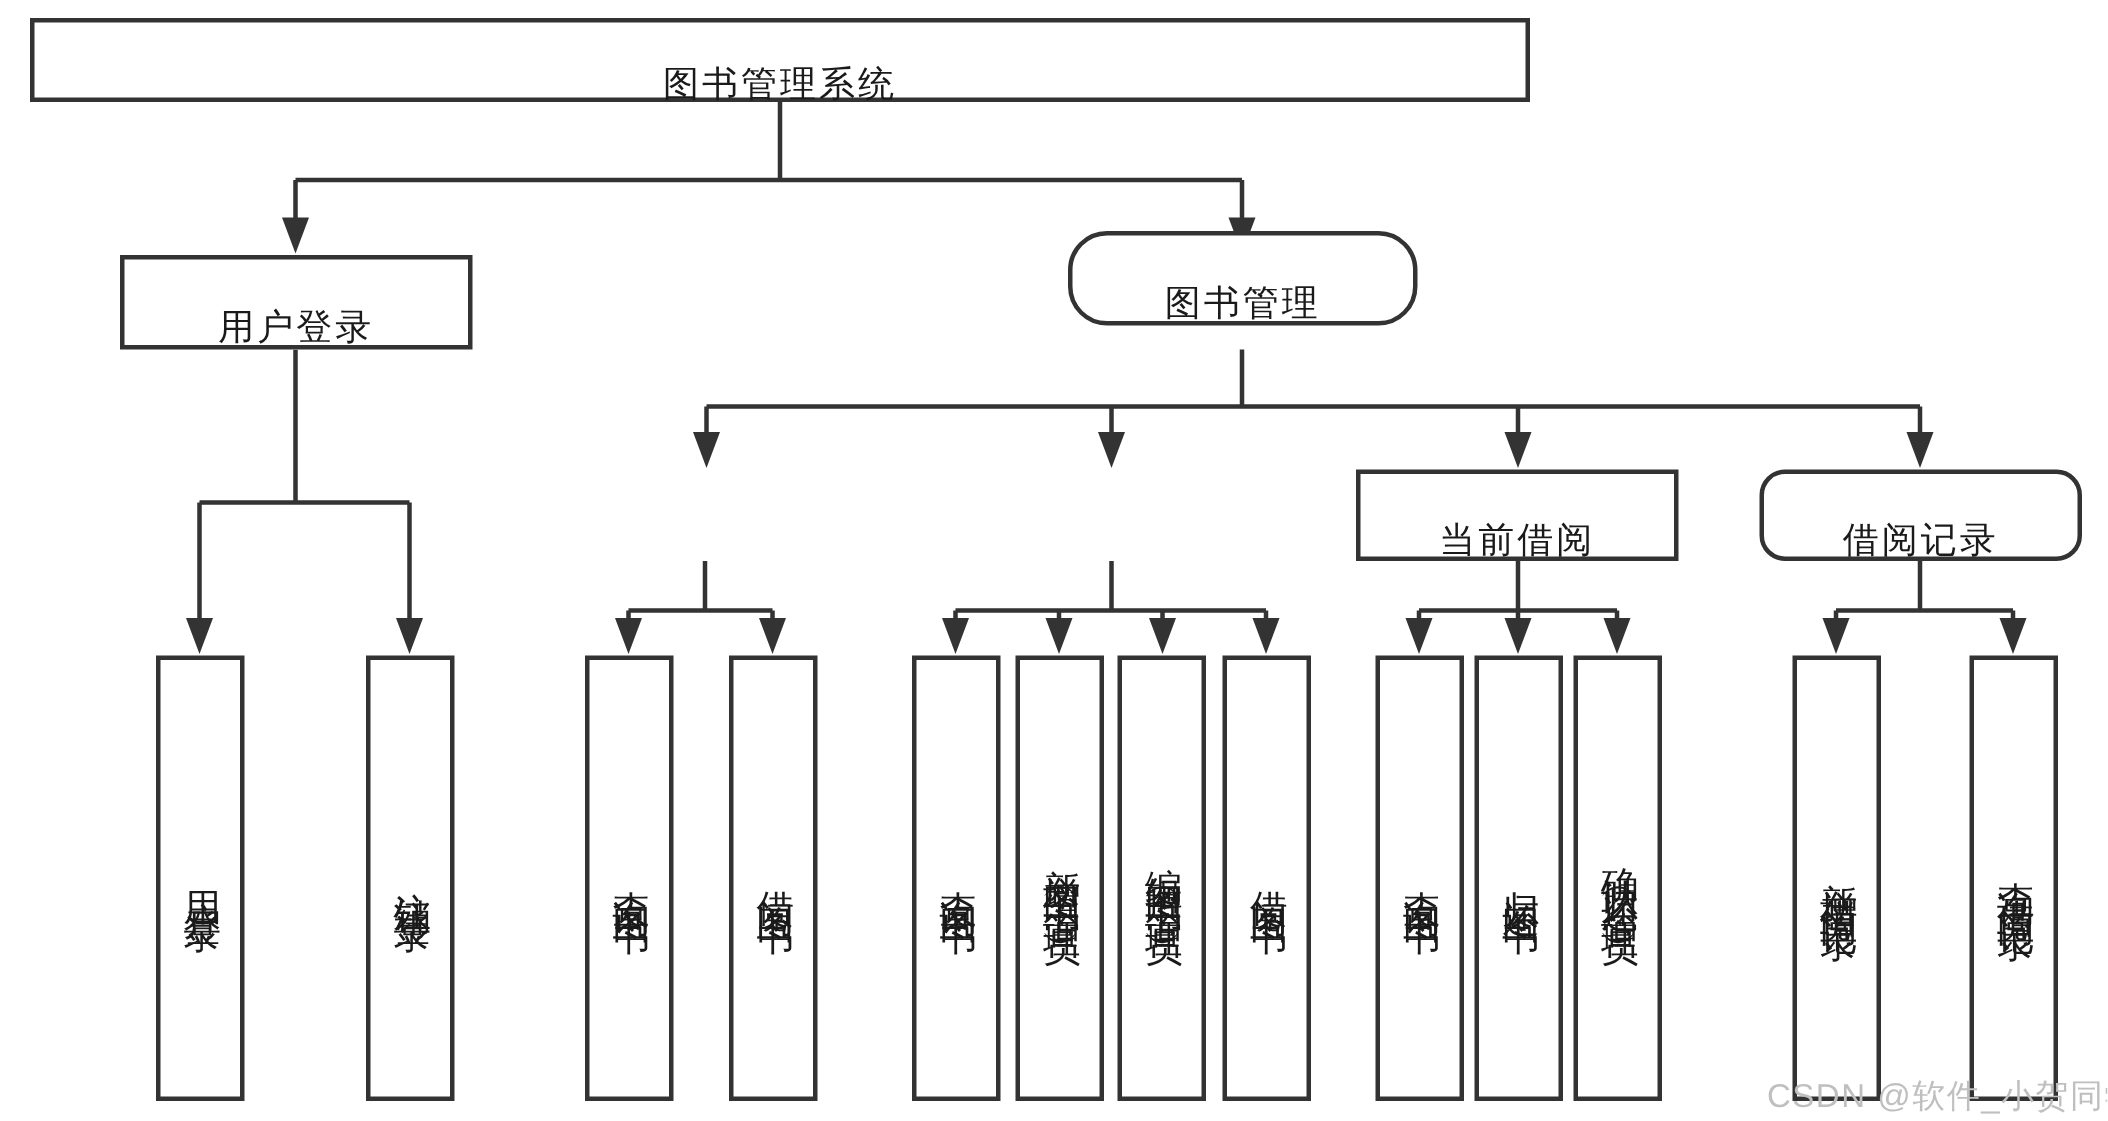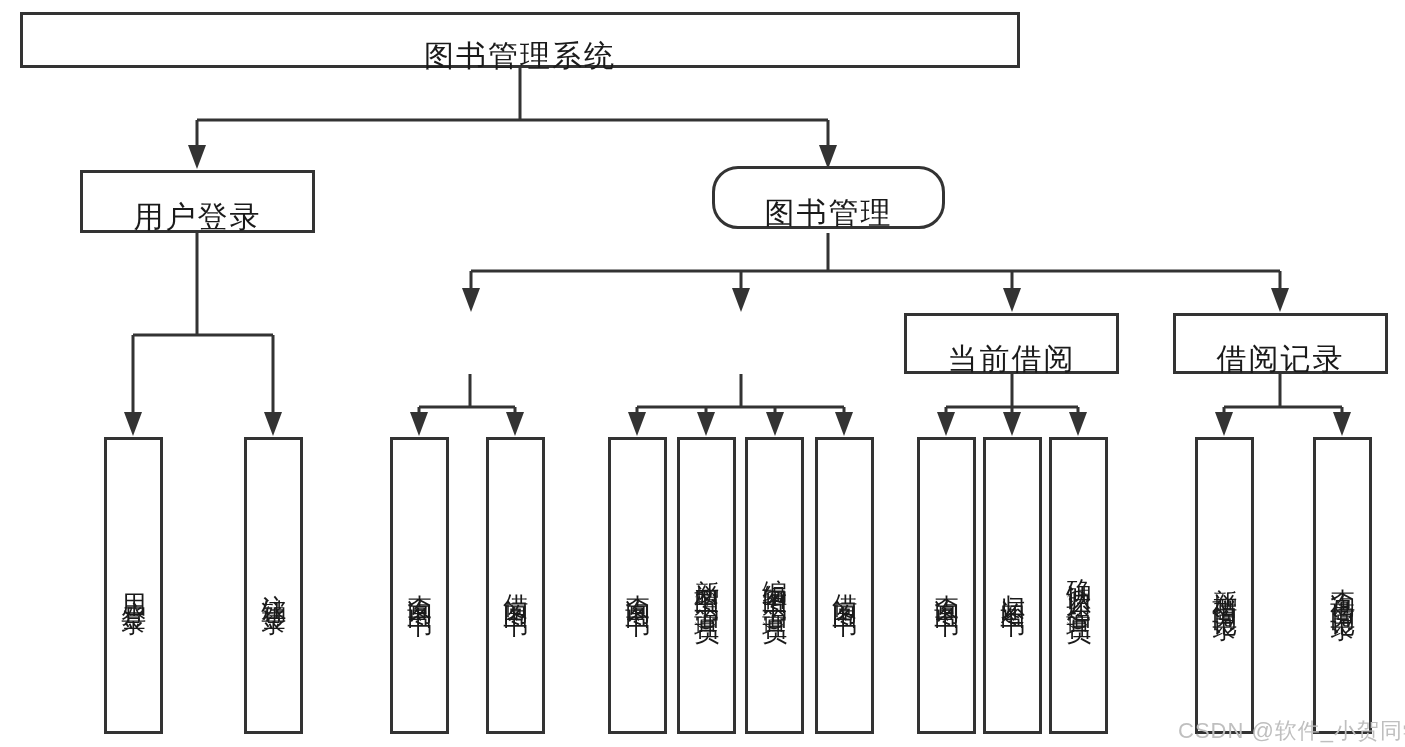--- a/index.html
+++ b/index.html
@@ -22,40 +22,40 @@
     box-sizing: border-box;
     border: 3px solid #333333;
     background: #ffffff;
     display: flex;
     align-items: center;
     justify-content: center;
     color: #1a1a1a;
     z-index: 2;
   }
   .h-label {
-    font-size: 30px;
+    font-size: 24px;
     letter-spacing: 2px;
     white-space: nowrap;
     margin-top: 32px;
   }
   .v-label {
     writing-mode: vertical-rl;
     text-orientation: mixed;
     font-size: 25px;
     letter-spacing: 6px;
     line-height: 1.1;
   }
   
   #node-root        { left: 20px;   top: 12px;  width: 1000px; height: 56px; }
   #node-user-login  { left: 80px;   top: 170px; width: 235px;  height: 63px; }
-  #node-book-mgmt   { left: 712px;  top: 166px; width: 233px;  height: 63px; border-radius: 26px; }
+  #node-book-mgmt   { left: 712px;  top: 154px; width: 233px;  height: 63px; border-radius: 26px; }
   #node-new-book    { left: 363px;  top: 313px; width: 215px;  height: 61px; }
   #node-book-borrow { left: 633px;  top: 313px; width: 216px;  height: 61px; }
   #node-cur-borrow  { left: 904px;  top: 313px; width: 215px;  height: 61px; }
-  #node-borrow-rec  { left: 1173px; top: 313px; width: 215px;  height: 61px; }
+  #node-borrow-rec  { left: 1173px; top: 313px; width: 215px;  height: 61px; border-radius: 17px; }
   .leaf { top: 437px; width: 59px; height: 297px; }
   #leaf-ul-login    { left: 104px; }
   #leaf-ul-logout   { left: 244px; }
   #leaf-nb-query    { left: 390px; }
   #leaf-nb-borrow   { left: 486px; }
   #leaf-bb-query    { left: 608px; }
   #leaf-bb-add      { left: 677px; }
   #leaf-bb-edit     { left: 745px; }
   #leaf-bb-borrow   { left: 815px; }
   #leaf-cb-query    { left: 917px; }

